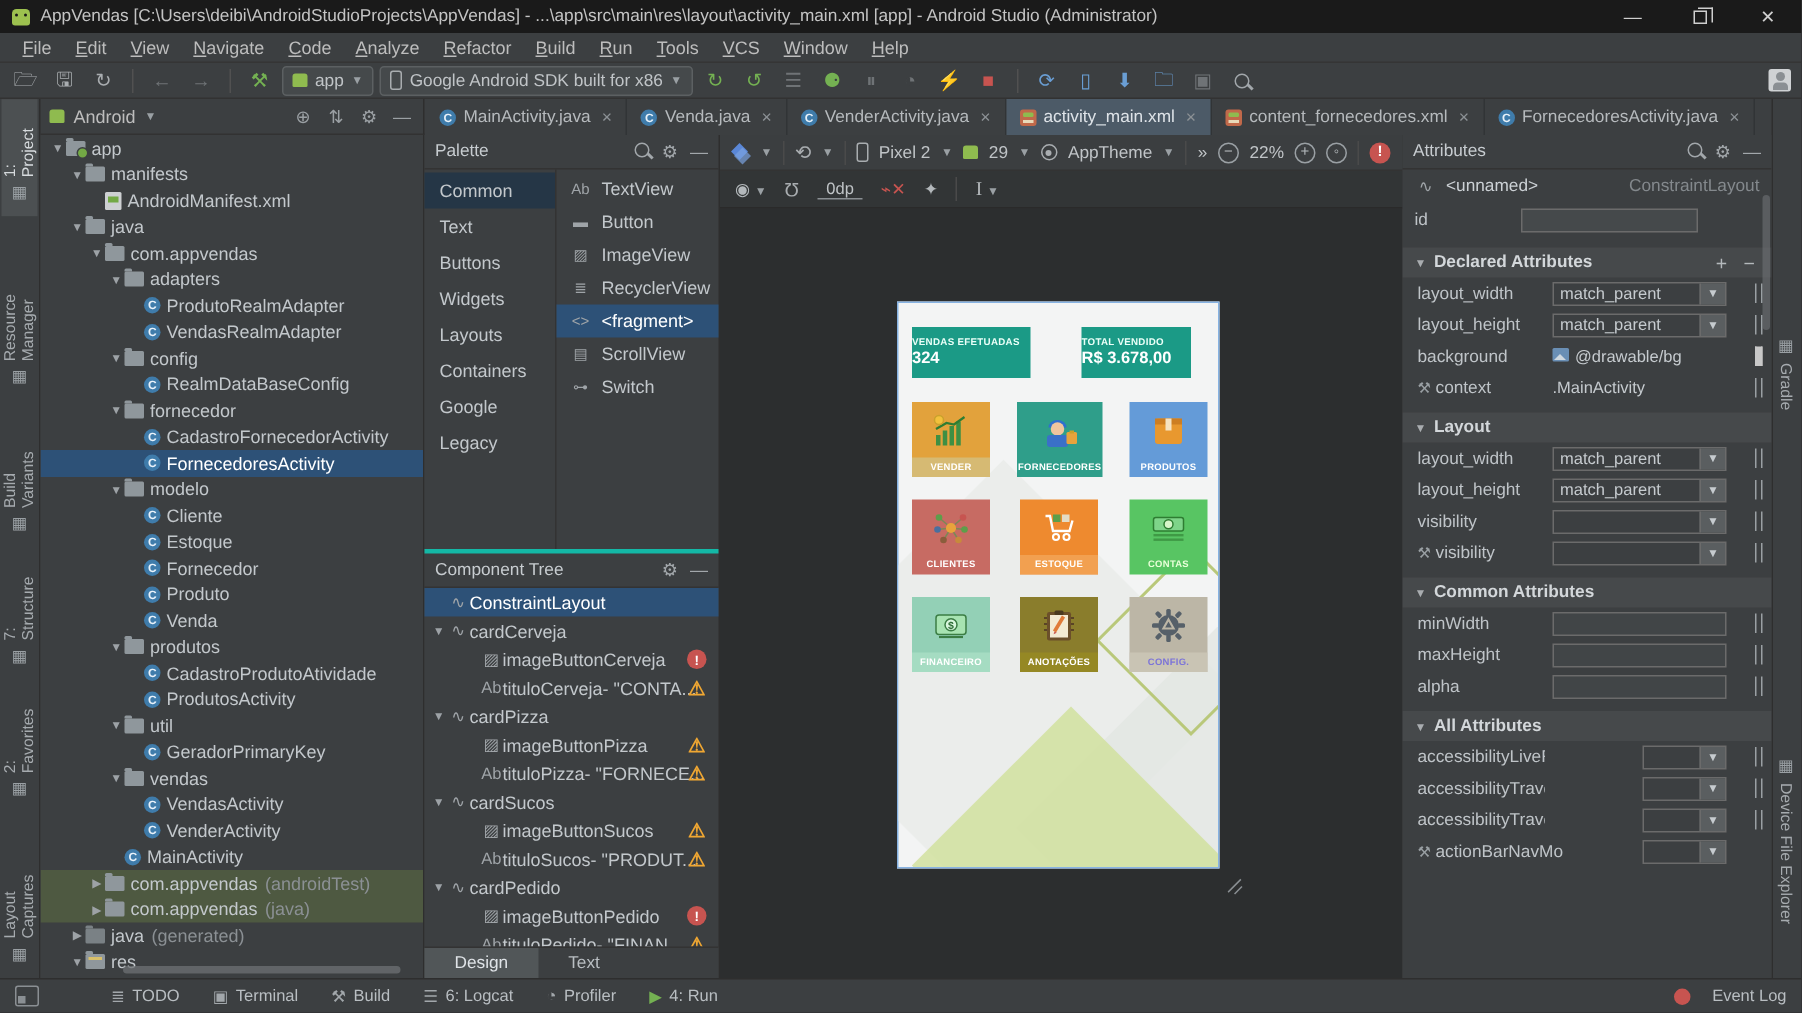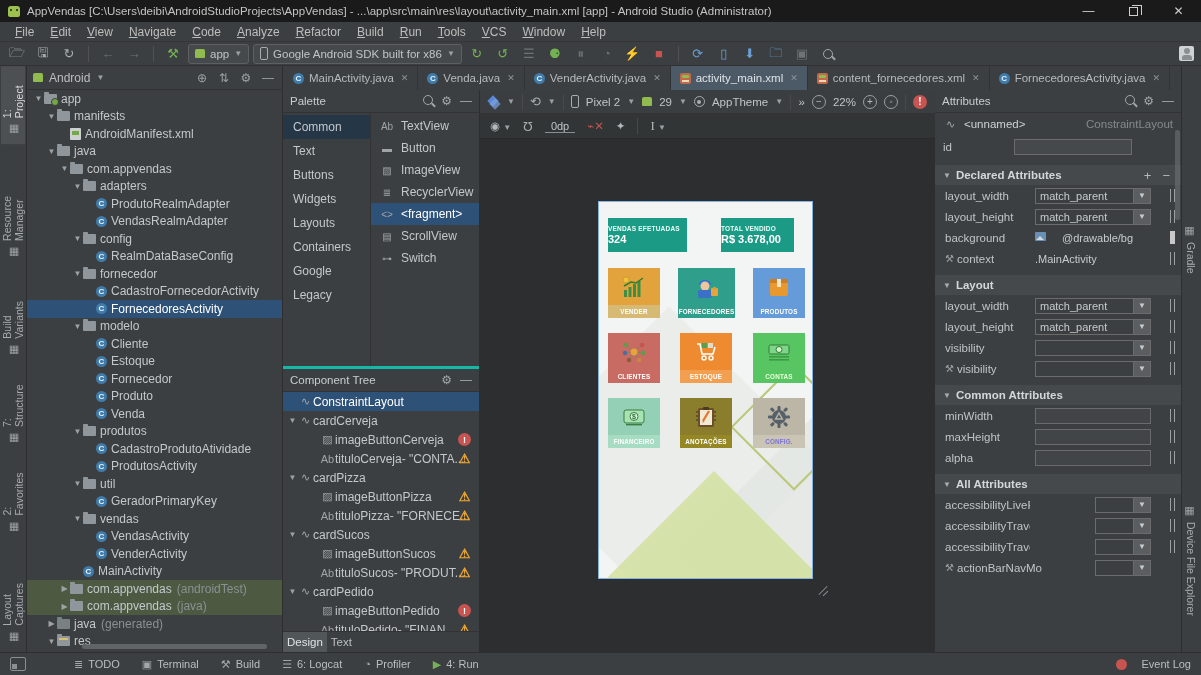--- a/index.html
+++ b/index.html
@@ -89,21 +89,21 @@
   .pi-ico { width:16px; text-align:center; color:#9fa4a8; font-size:10px; flex:none;}
   .comp-tree { }
   .ct-row { height:19px; display:flex; align-items:center; font-size:12px; color:#c3c8cc; position:relative;}
   .ct-row .arrow{ width:11px; font-size:8px; color:#9da2a6; text-align:center; flex:none;}
   .ct-row.selected{ background:#2d5177; color:#fff;}
   .ct-ico { width:15px; text-align:center; color:#9fa4a8; font-size:11px; flex:none;}
   .badge { position:absolute; right:8px; top:3px; width:13px; height:13px; border-radius:50%; font-size:9px; font-weight:bold; display:flex; align-items:center; justify-content:center;}
   .badge.error { background:#c75450; color:#fff; }
   .badge.warn { background:transparent; color:#f0a732; font-size:13px; }
   .bottom-tabs { position:absolute; left:0; bottom:0; width:100%; height:21px; background:#3c3f41; border-top:1px solid #333; display:flex; align-items:stretch; }
-  .btab { padding:0 4px; display:flex; align-items:center; font-size:11.5px; color:#b9bec2;}
+  .btab { padding:0 20px; display:flex; align-items:center; font-size:11.5px; color:#b9bec2;}
   .btab.sel { background:#515658; color:#dfe3e7; }
 
   
   .design-col { position:absolute; left:480px; top:90px; width:455px; bottom:23px; background:#2c2e2f; }
   .dtb1 { height:24px; background:#3b3e40; border-bottom:1px solid #333; display:flex; align-items:center; padding:0 8px; gap:7px; font-size:11.5px; color:#c0c4c7;}
   .dtb2 { height:25px; background:#323536; border-bottom:1px solid #2a2a2a; display:flex; align-items:center; padding:0 10px; gap:12px; font-size:11.5px; color:#b3b8bb;}
   .layers-ico{ width:12px; height:12px; position:relative;}
   .layers-ico::before{content:"";position:absolute;left:1px;top:1px;width:8px;height:8px;transform:rotate(45deg);background:#5a87d7;}
   .layers-ico::after{content:"";position:absolute;left:3px;top:4px;width:8px;height:8px;transform:rotate(45deg);background:#7aa3e0;opacity:.7;}
   .orient-ico{ font-size:13px; color:#a9adb0;}
@@ -144,21 +144,21 @@
   .sec-hdr .grow{flex:1;}
   .sec-hdr .pm { font-weight:normal; color:#b4b9bc; font-size:13px; padding:0 3px;}
   .attr-row { height:21px; display:flex; align-items:center; padding-left:10px; font-size:11.5px; color:#bfc4c8; position:relative;}
   .attr-row .wrench { width:10px; margin-right:2px; color:#9aa0a4; font-size:10px;}
   .attr-row .alabel { width:85px; overflow:hidden; white-space:nowrap;}
   .attr-row .ctrl { position:absolute; left:100px; width:116px; height:16px; display:flex; align-items:center;}
   .selbox { flex:1; height:16px; border:1px solid #6b6b6b; display:flex; align-items:center; background:transparent; }
   .selbox .val { flex:1; padding:0 4px; font-size:11px; color:#c6cbcf; overflow:hidden; white-space:nowrap;}
   .selbox .dd { width:17px; height:100%; background:#5a5e60; color:#c6cbcf; font-size:8px; display:flex; align-items:center; justify-content:center; border-left:1px solid #6b6b6b;}
   .inputbox { flex:1; height:16px; border:1px solid #6b6b6b; background:#414547;}
-  .plain-val { font-size:11px; color:#c6cbcf; display:flex; gap:16px;}
+  .plain-val { font-size:11px; color:#c6cbcf; display:flex; gap:4px;}
   .img-chip { width:11px; height:9px; background:#6a8fb5; border-radius:1px; position:relative;}
   .img-chip::after{content:"";position:absolute;left:1px;bottom:1px;border-left:4px solid transparent;border-right:4px solid transparent;border-bottom:4px solid #cfd8df;}
   .bracket { position:absolute; right:6px; top:4px; width:5px; height:13px; border-left:1px solid #9aa0a4; border-right:1px solid #9aa0a4;}
   .bracket.fill { background:#c8c8c8; border-color:#c8c8c8;}
   .vscroll { position:absolute; right:1px; top:40px; width:5px; height:90px; background:#6e7274; border-radius:3px; opacity:.6;}
   .attr-short .ctrl { left:160px; width:56px; }
 
   
   .statusbar { position:absolute; left:0; bottom:0; width:100%; height:23px; background:#3c3f41; border-top:1px solid #2e2e2e; display:flex; align-items:center; font-size:11px; color:#b9bec2; padding:0 10px; }
   .sb-corner { width:16px; height:14px; border:1px solid #8a8f93; border-radius:2px; position:relative; margin-right:48px;}

